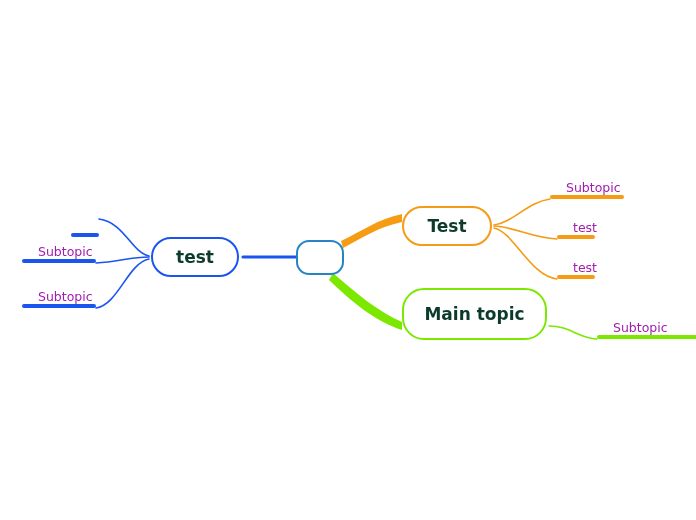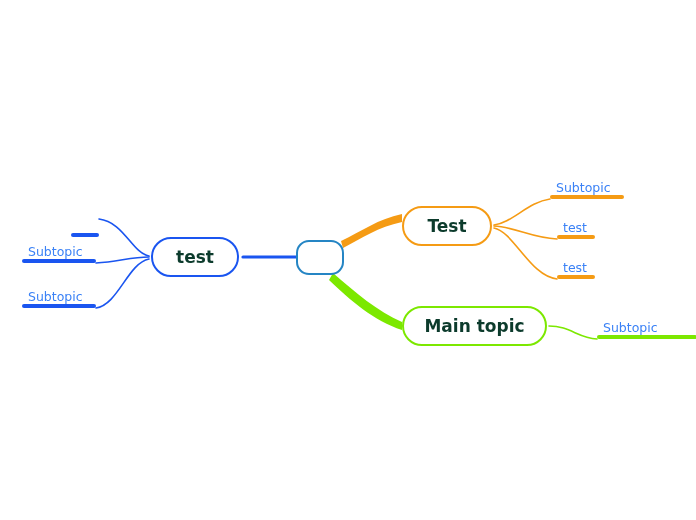--- a/index.html
+++ b/index.html
@@ -61,24 +61,24 @@
     border-radius: 22px;
     font-size: 17px;
   }
   .leaf {
     position: absolute;
     box-sizing: border-box;
   }
   .leaf-label {
     position: absolute;
     font-size: 12.5px;
-    color: #3b82f6;
+    color: #a21caf;
     white-space: nowrap;
     font-weight: normal;
-    left: 6px;
+    left: 16px;
     bottom: 4px;
   }
   .leaf-bar {
     position: absolute;
     left: 0;
     bottom: 0;
     height: 4px;
     border-radius: 2px;
   }
   .bar-blue  { background: #1a55f0; }
@@ -146,21 +146,21 @@
   </div>
   <div class="leaf" style="left:557px; top:216px; width:38px; height:23px;">
     <span class="leaf-label">test</span>
     <span class="leaf-bar bar-orange" style="width:38px;"></span>
   </div>
   <div class="leaf" style="left:557px; top:256px; width:38px; height:23px;">
     <span class="leaf-label">test</span>
     <span class="leaf-bar bar-orange" style="width:38px;"></span>
   </div>
 
-  <div class="node node-green" style="left:402px; top:306px; width:145px; height:40px;">
+  <div class="node node-green" style="left:402px; top:288px; width:145px; height:52px;">
     <span>Main topic</span>
   </div>
 
   <div class="leaf" style="left:597px; top:316px; width:100px; height:23px;">
     <span class="leaf-label">Subtopic</span>
     <span class="leaf-bar bar-green" style="width:100px;"></span>
   </div>
 
 </div>
 

